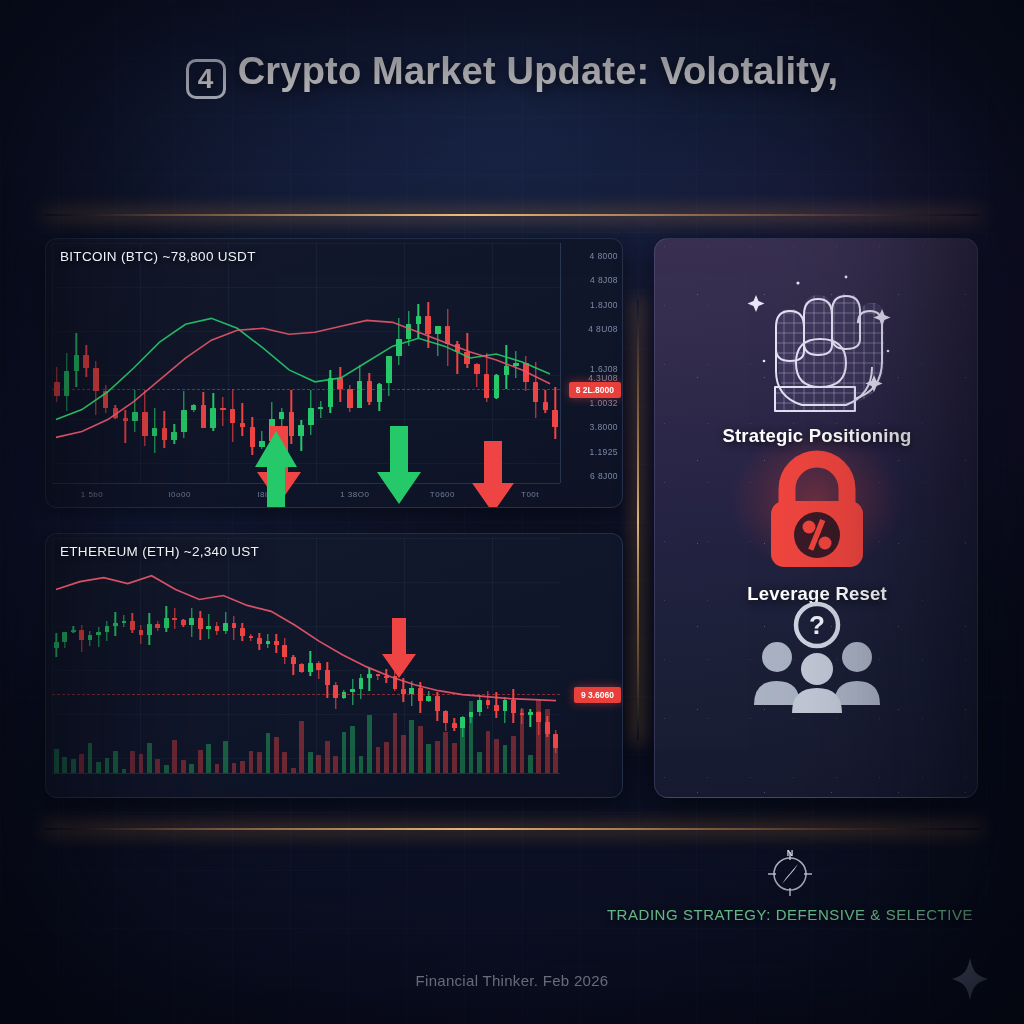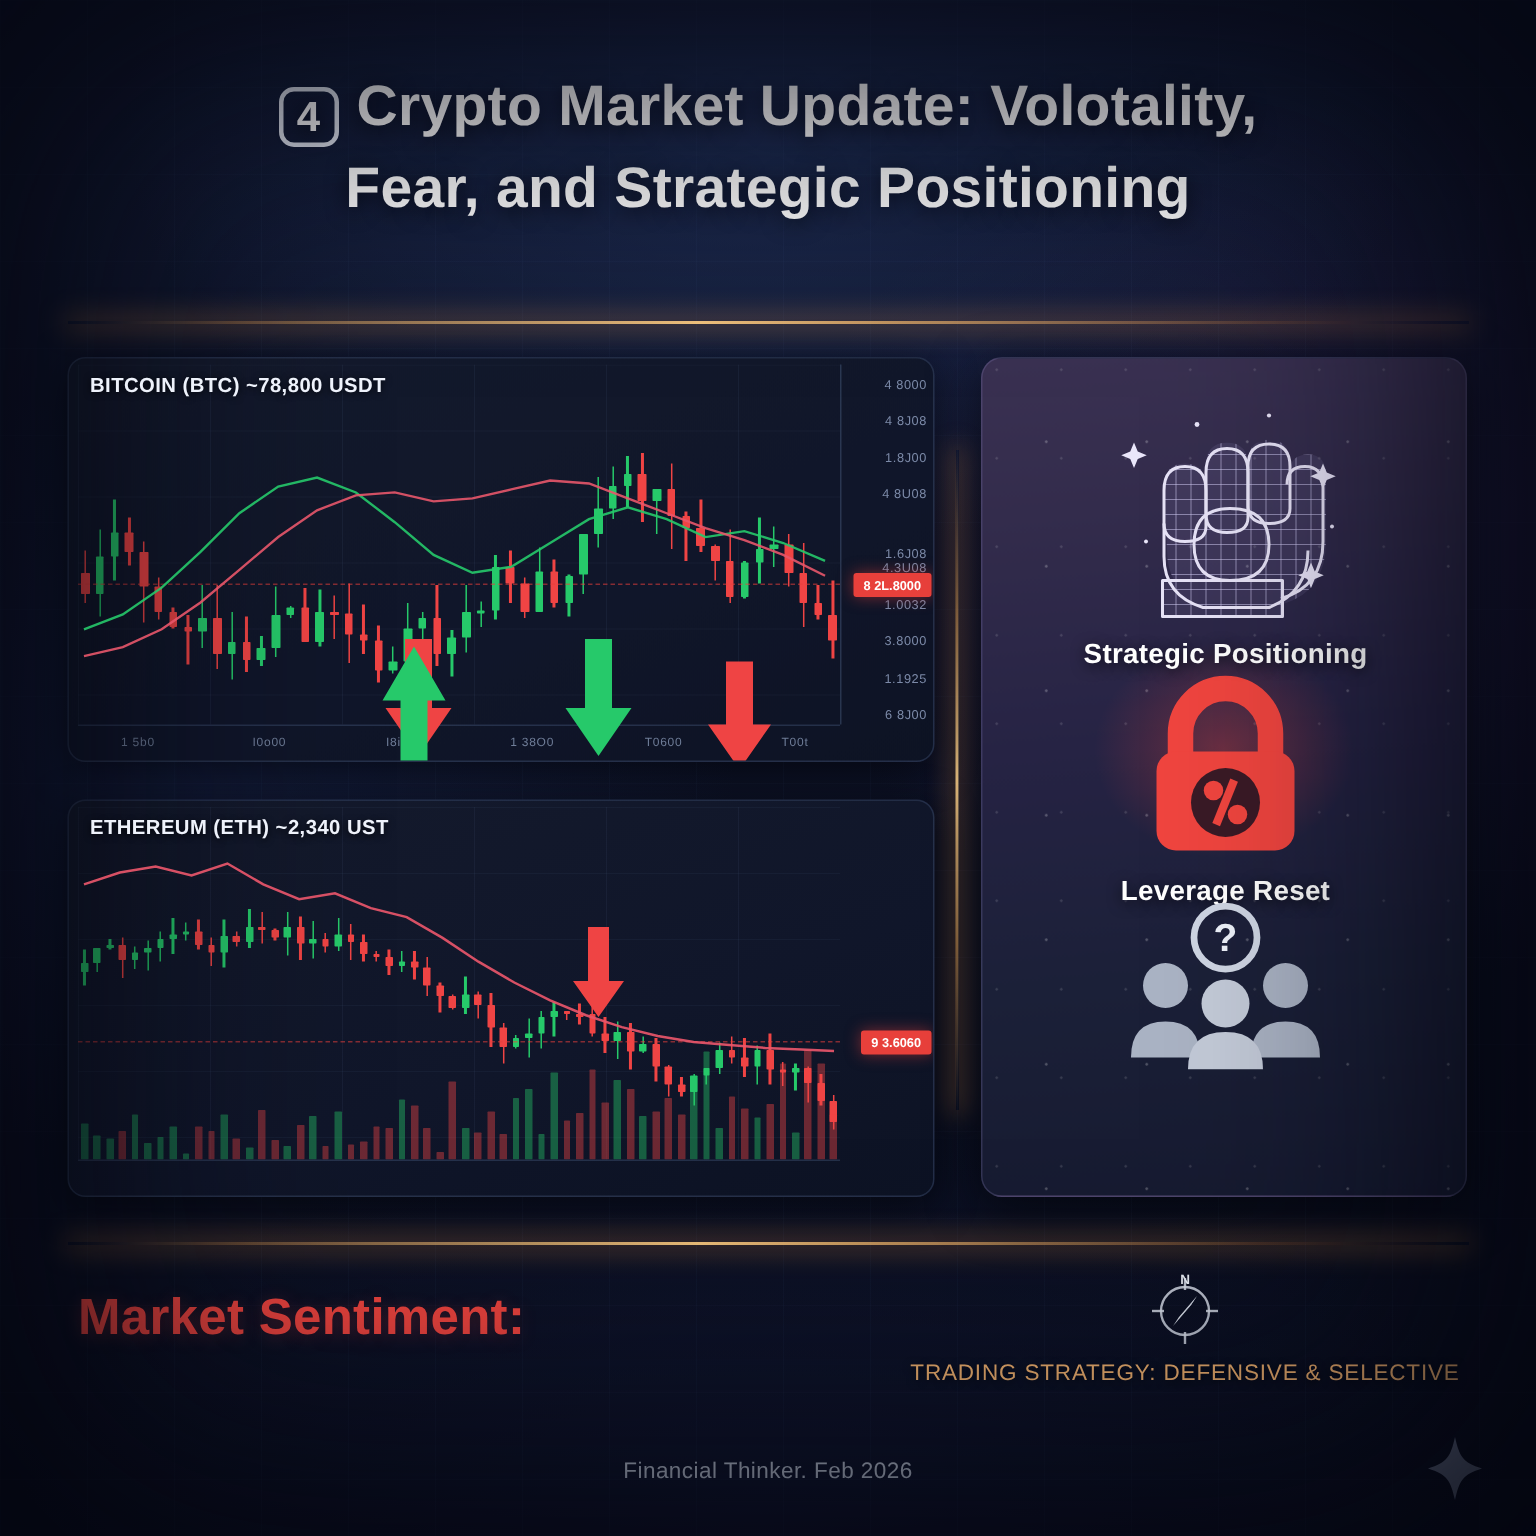--- a/index.html
+++ b/index.html
@@ -92,21 +92,21 @@
     border:1px solid rgba(110,135,185,0.22);
     border-radius:12px;
     overflow:hidden;
     box-shadow:0 6px 26px rgba(0,0,0,.5);
   }
   #btc-panel { left:45px; top:238px; width:578px; height:270px; }
   #eth-panel { left:45px; top:533px; width:578px; height:265px; }
 
   .chart-label {
     position:absolute; left:14px; top:10px;
-    color:#eef2fb; font-size:13.5px; font-weight:bold;
+    color:#eef2fb; font-size:13.5px; font-weight:normal;
     letter-spacing:.3px; z-index:6;
     text-shadow:0 1px 5px rgba(0,0,0,.8);
   }
   .plot {
     position:absolute; left:6px; top:4px; right:62px; bottom:24px;
     overflow:hidden;
   }
   .plot-grid {
     position:absolute; inset:0;
     background-image:
@@ -205,21 +205,21 @@
   }
   #sentiment .line {
     color:#f0453f; font-size:34px; font-weight:bold;
     line-height:1.32; letter-spacing:.2px;
     text-shadow:0 2px 12px rgba(240,69,63,.28);
   }
   #strategy-tag {
     position:absolute; left:590px; top:846px; width:400px; text-align:center;
   }
   #strategy-tag .tagtext {
-    color:#fdba74; font-size:15px; letter-spacing:.55px;
+    color:#86efac; font-size:15px; letter-spacing:.55px;
     margin-top:4px; white-space:nowrap;
     text-shadow:0 1px 6px rgba(0,0,0,.7);
   }
   #footer-credit {
     position:absolute; left:0; top:972px; width:1024px;
     text-align:center;
     color:#c3ccdd; font-size:15px; letter-spacing:.3px;
   }
   #sparkle {
     position:absolute; right:34px; bottom:22px;
@@ -228,21 +228,20 @@
 </head>
 <body>
 
 <div id="bg-base"></div>
 <div id="bg-circuit"></div>
 
 <div id="header">
   <div id="title">
     <span class="badge4">4</span><span>Crypto Market Update: Volotality,</span>
     <br>
-    <span>Fear, and Strategic Positioning</span>
   </div>
 </div>
 
 <div class="divider" id="divider-top"></div>
 <div class="divider" id="divider-bottom"></div>
 <div id="divider-vert"></div>
 
 <div class="chart-panel" id="btc-panel">
   <div class="chart-label">BITCOIN (BTC) ~78,800 USDT</div>
   <div class="plot" id="btc-plot">
@@ -915,21 +914,20 @@
       </g>
       <g fill="#c3cad8">
         <circle cx="70" cy="68" r="16"></circle>
         <path d="M45 112 q0-25 25-25 q25 0 25 25 z"></path>
       </g>
     </svg>
   </div>
 </div>
 
 <div id="sentiment">
-  <div class="line">Market Sentiment:</div>
 </div>
 
 <div id="strategy-tag">
   <svg width="56" height="52" viewBox="0 0 56 52">
     <circle cx="28" cy="28" r="16" fill="none" stroke="#dde3ef" stroke-width="1.6" opacity=".85"></circle>
     <g stroke="#dde3ef" stroke-width="1.6" opacity=".85">
       <line x1="28" y1="6" x2="28" y2="14"></line>
       <line x1="28" y1="42" x2="28" y2="50"></line>
       <line x1="6" y1="28" x2="14" y2="28"></line>
       <line x1="42" y1="28" x2="50" y2="28"></line>

